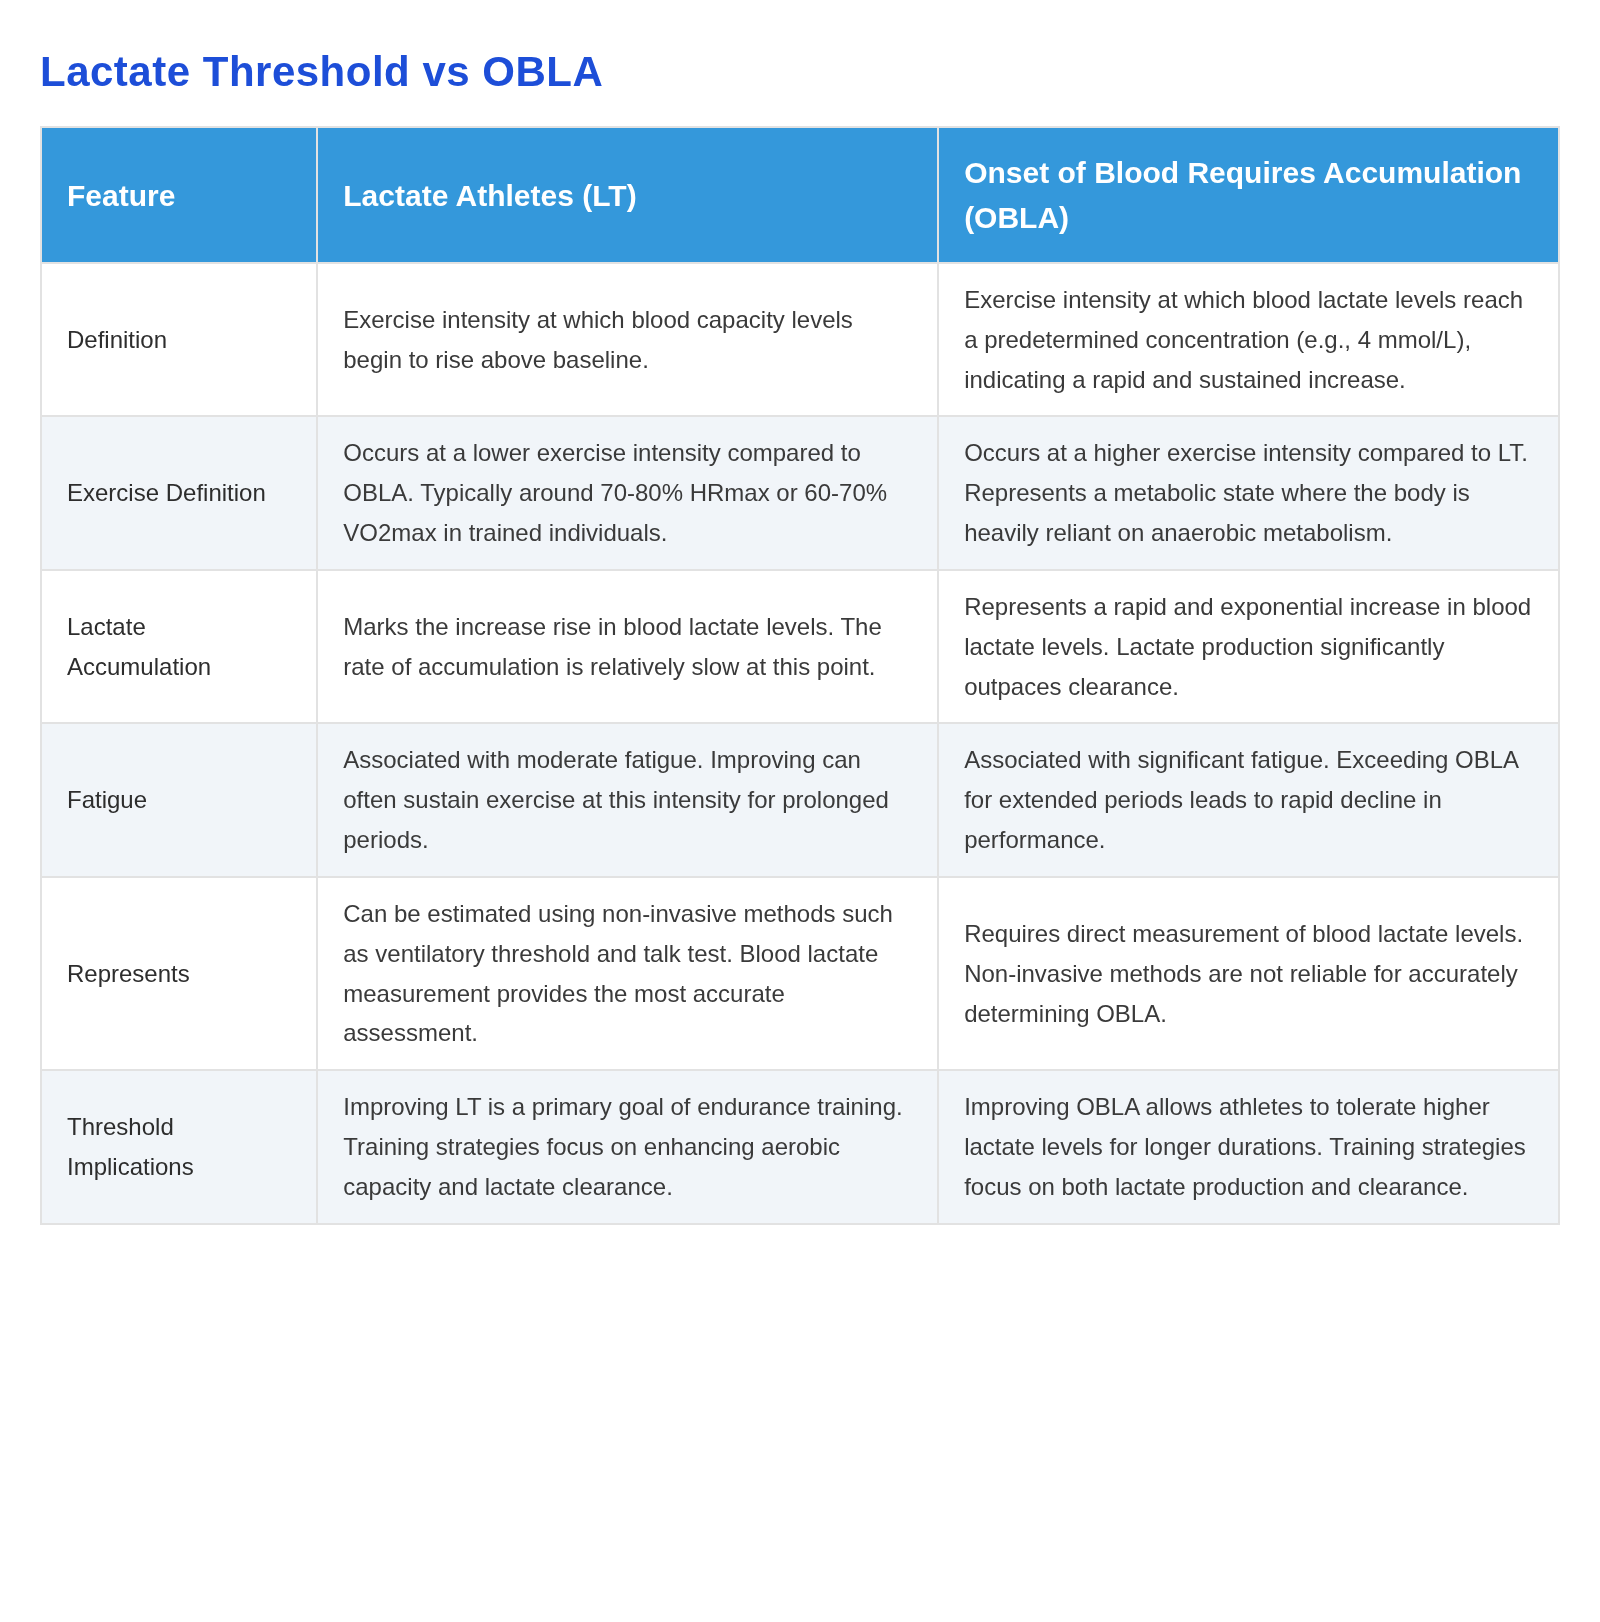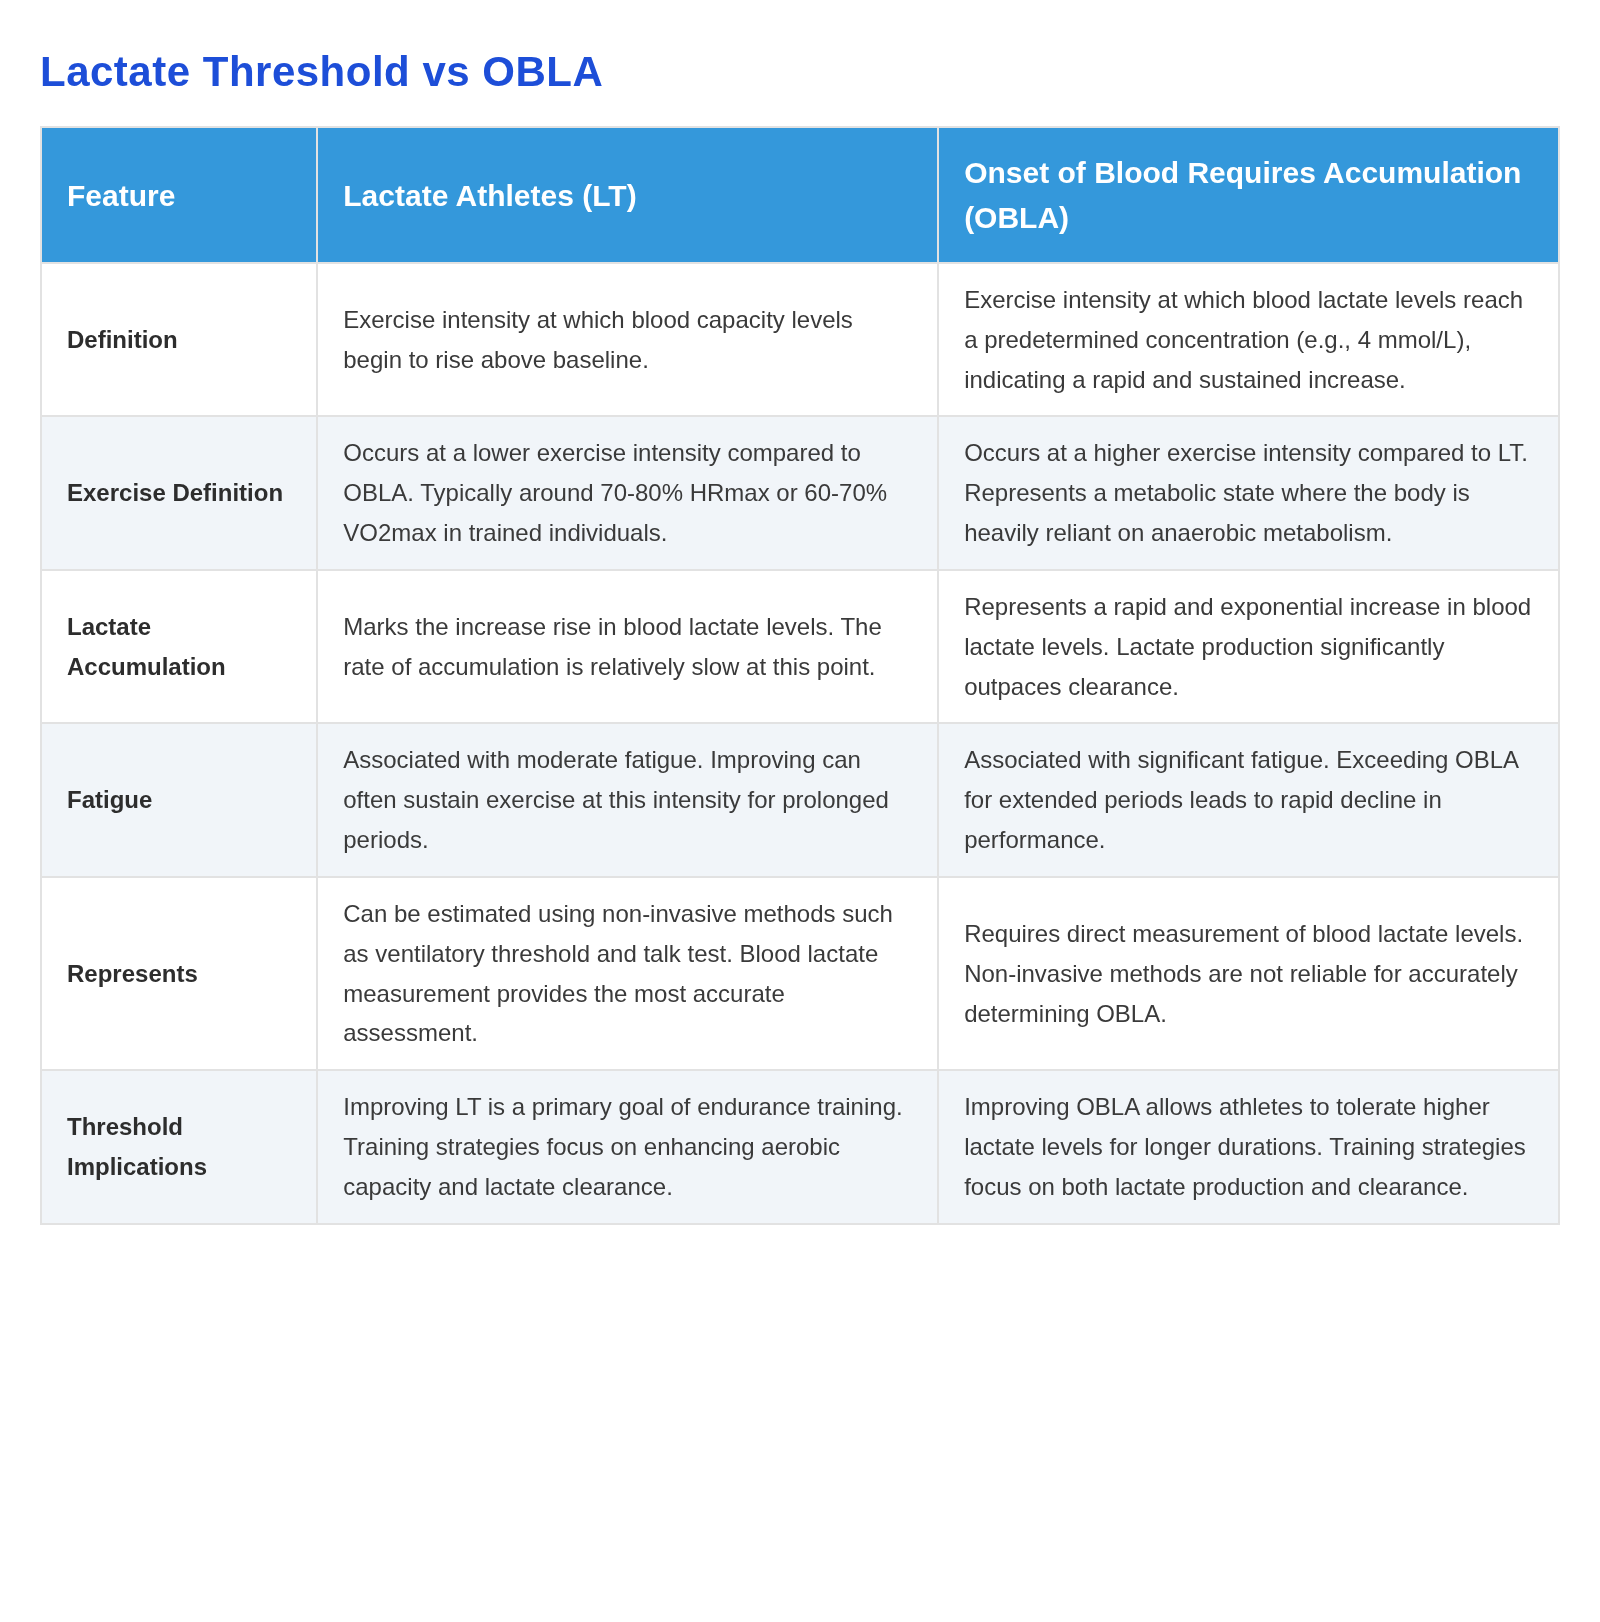--- a/index.html
+++ b/index.html
@@ -45,21 +45,21 @@
     line-height: 1.5;
     padding: 22px 25px;
   }
   tbody th, tbody td {
     font-size: 24px;
     line-height: 1.66;
     padding: 16px 25px;
     color: #3a3a3a;
   }
   tbody th {
-    font-weight: bold;
+    font-weight: normal;
     color: #2d2d2d;
   }
   tbody tr:nth-child(even) th,
   tbody tr:nth-child(even) td {
     background: #f1f5f9;
   }
   tbody tr:nth-child(odd) th,
   tbody tr:nth-child(odd) td {
     background: #ffffff;
   }

